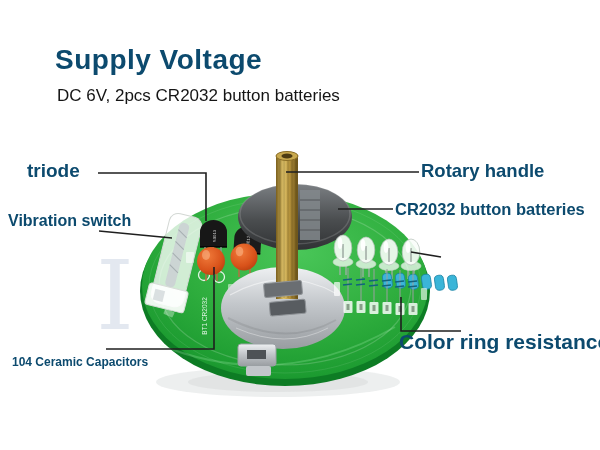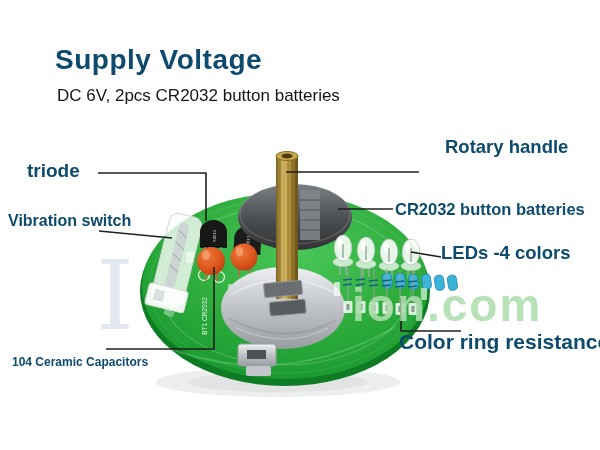--- a/index.html
+++ b/index.html
@@ -11,21 +11,21 @@
              color:#cdd6e4;opacity:.55;}
   .wm-big{left:352px;top:282px;font-weight:bold;font-size:46px;line-height:1;letter-spacing:2px;
           color:#aeddae;opacity:.88;}
   .wm-small{left:292px;top:324px;font-weight:bold;font-size:15px;letter-spacing:5px;
             color:#bfc3c9;opacity:.85;}
   .label{position:absolute;z-index:3;color:#0c4a6e;font-weight:bold;white-space:nowrap;line-height:1.15;}
   .title{left:55px;top:44px;font-size:28px;letter-spacing:.5px;}
   .subtitle{left:57px;top:86px;font-size:17px;font-weight:normal;color:#151515;text-align:center;}
   .lb-triode{left:27px;top:160px;font-size:19px;}
   .lb-vib{left:8px;top:212px;font-size:16px;}
-  .lb-rotary{left:421px;top:136px;font-size:18.5px;margin-left:24px;}
+  .lb-rotary{left:421px;top:160px;font-size:18.5px;}
   .lb-cr2032{left:395px;top:200px;font-size:16.5px;}
   .lb-leds{left:441px;top:242px;font-size:18.5px;}
   .lb-color{left:399px;top:330px;font-size:21px;}
   .lb-caps{left:12px;top:356px;font-size:12px;}
 </style>
 </head>
 <body>
 
 <div class="canvas">
 
@@ -256,24 +256,22 @@
       <polyline points="99,231 172,238"></polyline>
       <polyline points="286,172 419,172"></polyline>
       <polyline points="338,209 393,209"></polyline>
       <polyline points="411,252 441,257"></polyline>
       <polyline points="401,297 401,331 461,331"></polyline>
       <polyline points="214,267 214,349 106,349"></polyline>
     </g>
   </svg>
 
   <div class="wm wm-letter">I</div>
-  <div class="wm wm-big">ion.com</div>
 
   <div class="label title">Supply Voltage</div>
   <div class="label subtitle">DC 6V, 2pcs CR2032 button batteries</div>
   <div class="label lb-triode">triode</div>
   <div class="label lb-vib">Vibration switch</div>
   <div class="label lb-rotary">Rotary handle</div>
   <div class="label lb-cr2032">CR2032 button batteries</div>
-  <div class="label lb-leds">LEDs -4 colors</div>
   <div class="label lb-color">Color ring resistance</div>
   <div class="label lb-caps">104 Ceramic Capacitors</div>
 </div>
 
 </body></html>

